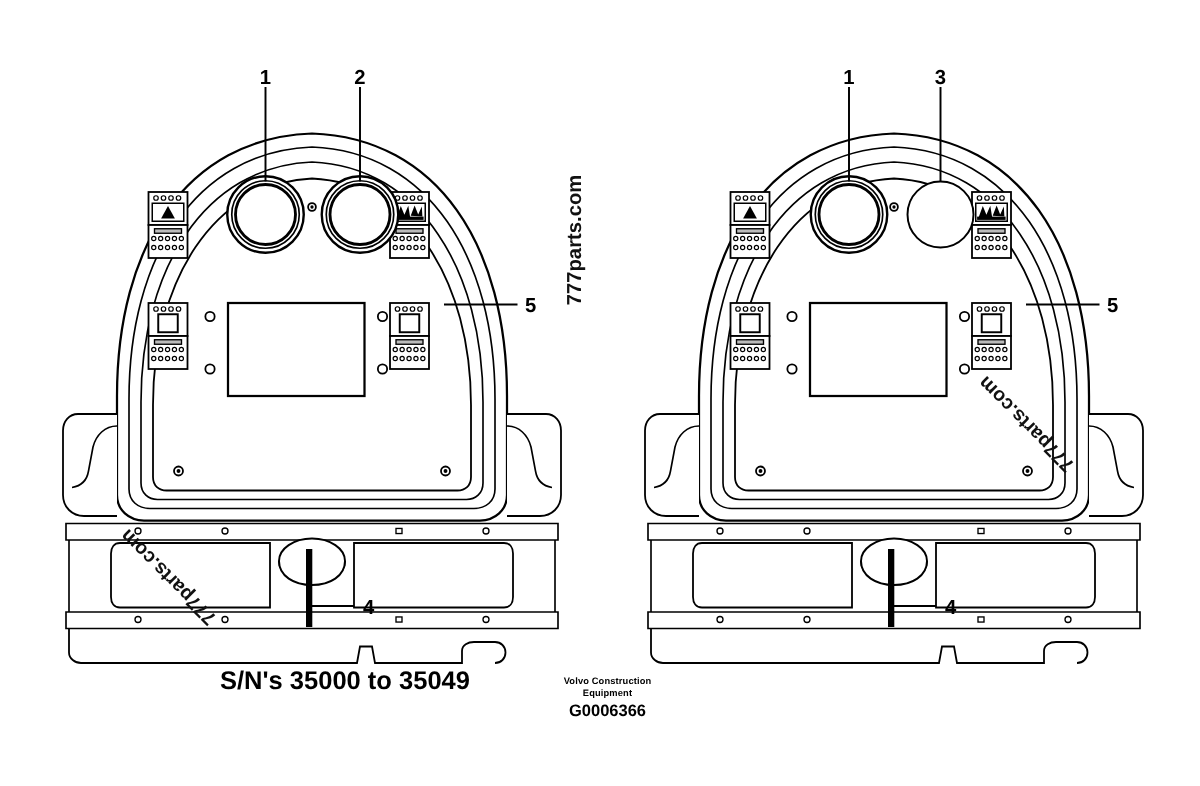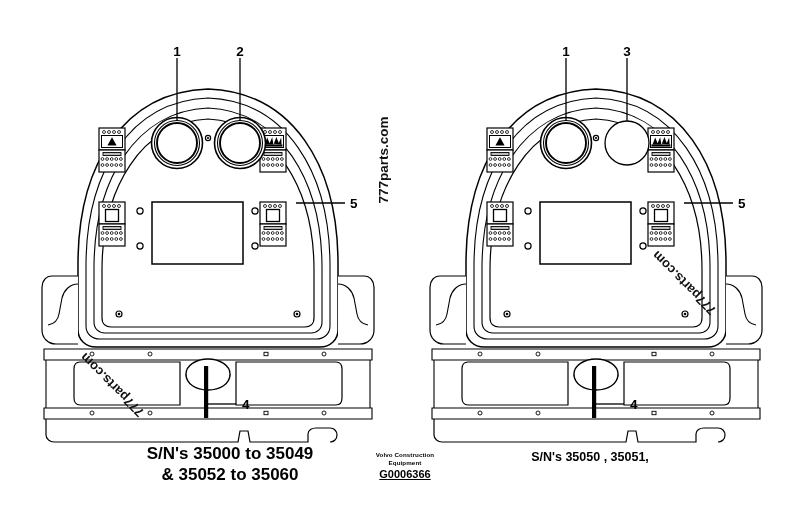--- a/index.html
+++ b/index.html
@@ -5,21 +5,21 @@
   html,body{margin:0;padding:0;background:#ffffff;}
   body{width:800px;height:524px;overflow:hidden;
        font-family:"Liberation Sans",sans-serif;color:#000;}
   #stage{position:relative;width:800px;height:524px;background:#fff;}
   svg#art{position:absolute;left:0;top:0;width:800px;height:524px;}
   .cap{position:absolute;font-weight:bold;line-height:1.22;text-align:center;color:#000;}
   .cap-left{left:120px;top:444px;width:220px;font-size:17px;}
   .cap-right{left:480px;top:450px;width:220px;font-size:12.5px;}
   .volvo{position:absolute;left:350px;top:451px;width:110px;text-align:center;}
   .volvo .v1{font-size:6.2px;font-weight:bold;line-height:1.25;letter-spacing:.1px;}
-  .volvo .v2{font-size:11px;font-weight:bold;margin-top:1px;text-decoration:underline;}
+  .volvo .v2{font-size:11px;font-weight:bold;margin-top:1px;}
   .wm{position:absolute;font-size:13.5px;font-weight:bold;color:#111;white-space:nowrap;}
   .wm-v{left:383px;top:160px;transform:translate(-50%,-50%) rotate(-90deg);}
   .wm-dl{left:112px;top:385px;transform:translate(-50%,-50%) rotate(-135deg);font-size:13px;}
   .wm-dr{left:684px;top:283px;transform:translate(-50%,-50%) rotate(-135deg);font-size:13px;}
   .num{font-size:13.5px;font-weight:bold;}
 </style>
 </head>
 <body>
 
 <div id="stage">
@@ -210,25 +210,23 @@
       <text x="630" y="409" text-anchor="start">4</text>
     </g>
   </svg>
 
   <div class="wm wm-v">777parts.com</div>
   <div class="wm wm-dl">777parts.com</div>
   <div class="wm wm-dr">777parts.com</div>
 
   <div class="cap cap-left">
     <div>S/N's 35000 to 35049</div>
-    <div>&amp; 35052 to 35060</div>
   </div>
 
   <div class="cap cap-right">
-    <div>S/N's 35050 , 35051,</div>
   </div>
 
   <div class="volvo">
     <div class="v1">Volvo Construction</div>
     <div class="v1">Equipment</div>
     <div class="v2">G0006366</div>
   </div>
 
 </div>
 

